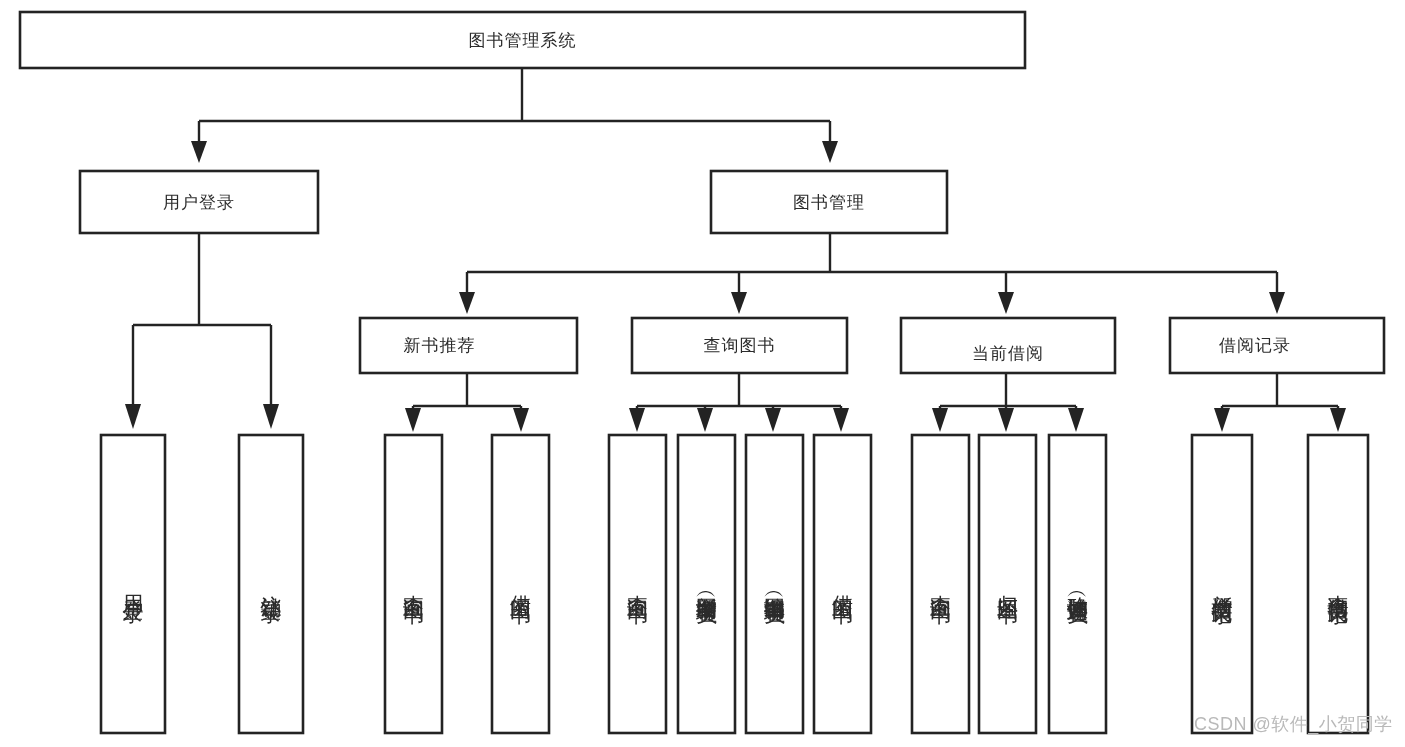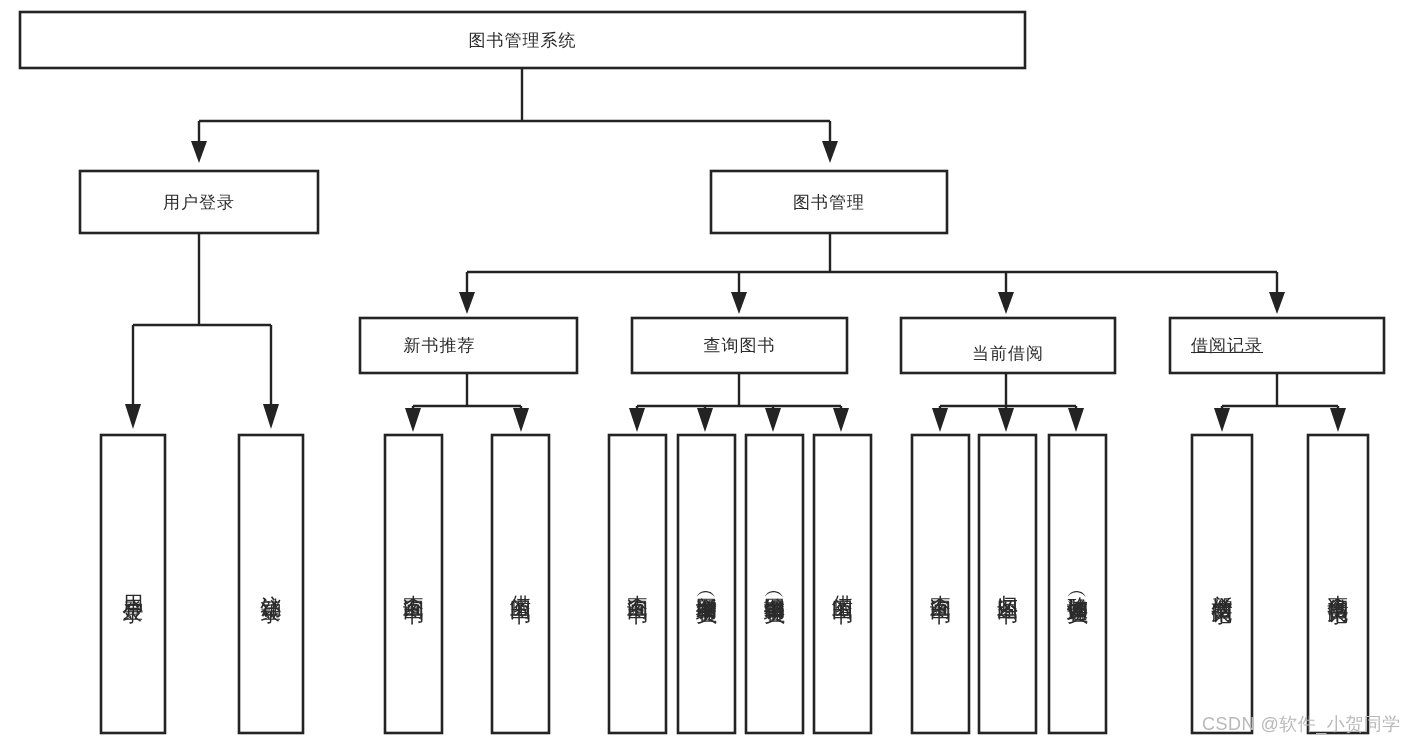--- a/index.html
+++ b/index.html
@@ -143,35 +143,35 @@
   </svg>
 
   <div class="node-label-h" style="left:20px; top:12px; width:1005px; height:56px;">图书管理系统</div>
 
   <div class="node-label-h" style="left:80px; top:171px; width:238px; height:62px;">用户登录</div>
   <div class="node-label-h" style="left:711px; top:171px; width:236px; height:62px;border-radius:30px;">图书管理</div>
 
   <div class="node-label-h" style="left:353px; top:318px; width:173px; height:55px;">新书推荐</div>
   <div class="node-label-h" style="left:632px; top:318px; width:215px; height:55px;">查询图书</div>
   <div class="node-label-h" style="left:901px; top:318px; width:214px; height:70px;border-radius:10px;">当前借阅</div>
-  <div class="node-label-h" style="left:1120px; top:318px; width:214px; height:55px;text-decoration:underline;">借阅记录</div>
+  <div class="node-label-h" style="left:1148px; top:318px; width:214px; height:55px;">借阅记录</div>
 
   <div class="node-label-v" style="left:101px; top:435px; width:64px; height:298px;">用户登录</div>
   <div class="node-label-v" style="left:239px; top:435px; width:64px; height:298px;">注销登录</div>
 
   <div class="node-label-v" style="left:385px; top:435px; width:57px; height:298px;">查询图书</div>
   <div class="node-label-v" style="left:492px; top:435px; width:57px; height:298px;">借阅图书</div>
 
   <div class="node-label-v" style="left:609px; top:435px; width:57px; height:298px;">查询图书</div>
   <div class="node-label-v" style="left:678px; top:435px; width:57px; height:298px; letter-spacing:1px;">新增图书（管理员）</div>
   <div class="node-label-v" style="left:746px; top:435px; width:57px; height:298px; letter-spacing:1px;">编辑图书（管理员）</div>
   <div class="node-label-v" style="left:814px; top:435px; width:57px; height:298px;">借阅图书</div>
 
   <div class="node-label-v" style="left:912px; top:435px; width:57px; height:298px;">查询图书</div>
   <div class="node-label-v" style="left:979px; top:435px; width:57px; height:298px;">归还图书</div>
   <div class="node-label-v" style="left:1049px; top:435px; width:57px; height:298px; letter-spacing:1px;">确认归还（管理员）</div>
 
   <div class="node-label-v" style="left:1192px; top:435px; width:60px; height:298px; letter-spacing:2px;">新增借阅记录</div>
   <div class="node-label-v" style="left:1308px; top:435px; width:60px; height:298px; letter-spacing:2px;">查询借阅记录</div>
 
-  <div class="watermark" style="left:1194px; top:712px;padding-left:8px;">CSDN @软件_小贺同学</div>
+  <div class="watermark" style="left:1194px; top:712px;">CSDN @软件_小贺同学</div>
 
 </div>
 
 </body></html>

